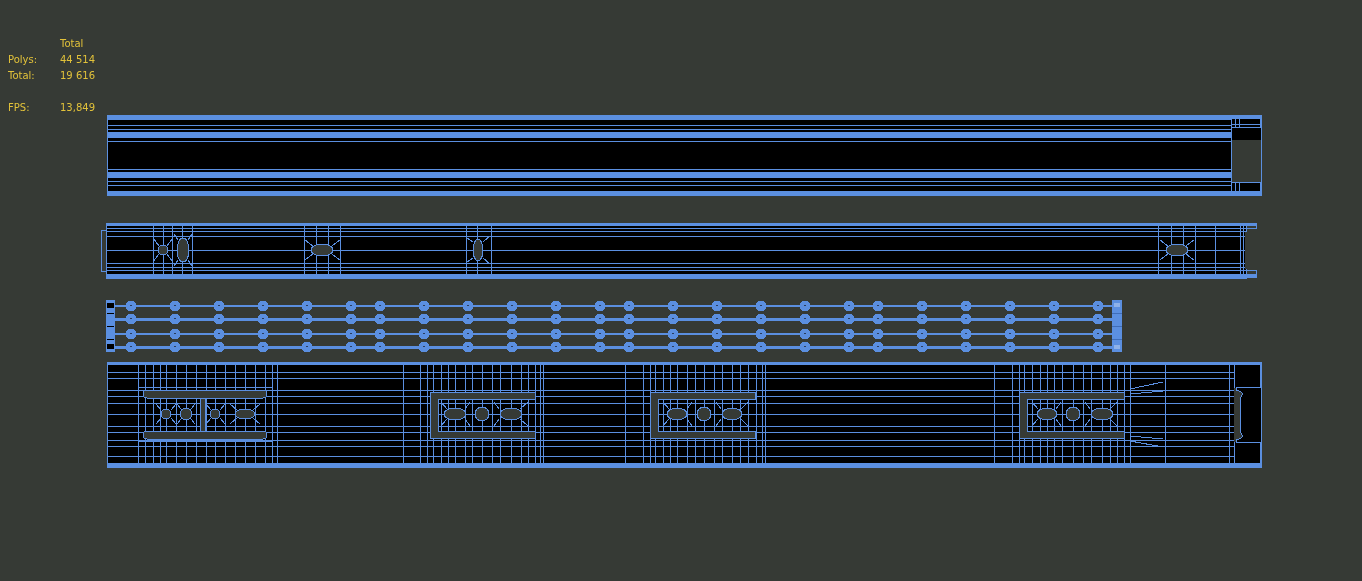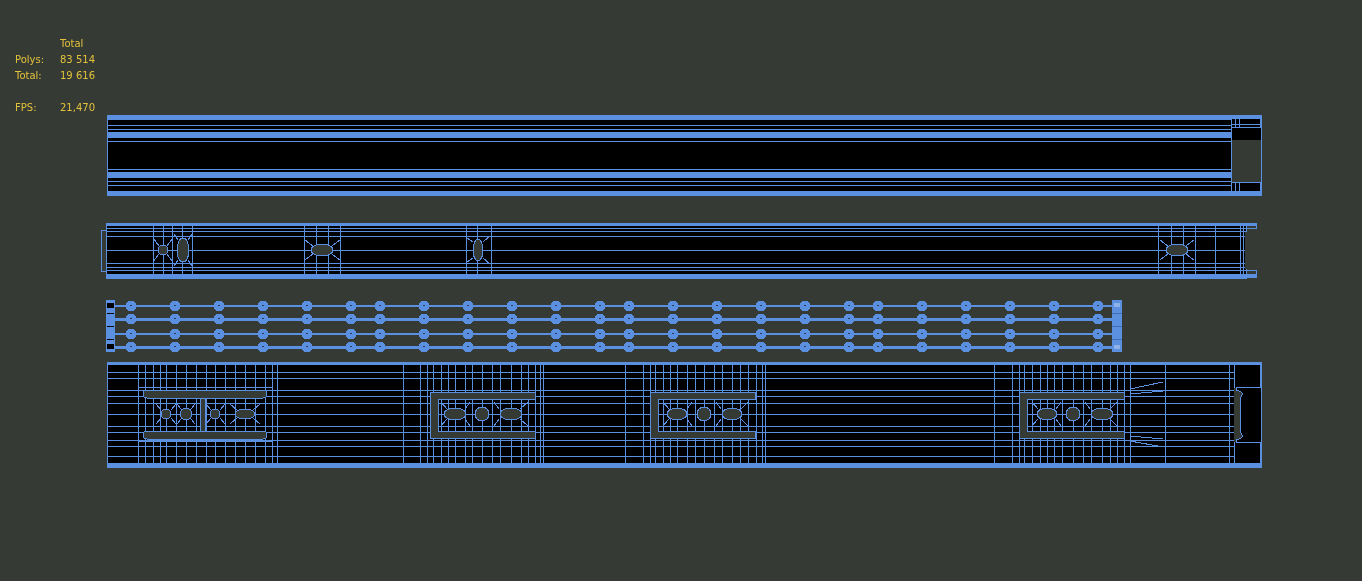--- a/index.html
+++ b/index.html
@@ -1,40 +1,40 @@
 <!DOCTYPE html>
 <html><head>
 <meta charset="utf-8">
 <style>
   html,body{margin:0;padding:0;}
   body{width:1362px;height:581px;background:#363a35;position:relative;overflow:hidden;font-family:"DejaVu Sans",sans-serif;}
   .stats{position:absolute;left:0;top:0;color:#e2c23a;font-size:10px;line-height:16px;}
   .stats .row{position:absolute;white-space:nowrap;}
-  .stats .lbl{position:absolute;left:15px;}
+  .stats .lbl{position:absolute;left:8px;}
   .stats .val{position:absolute;left:60px;}
   svg{position:absolute;left:0;top:0;}
 </style>
 </head>
 <body>
 
 <div class="stats">
   <div class="row" style="top:36px;">
     <span class="val">Total</span>
   </div>
   <div class="row" style="top:52px;">
     <span class="lbl">Polys:</span>
-    <span class="val">83 514</span>
+    <span class="val">44 514</span>
   </div>
   <div class="row" style="top:68px;">
     <span class="lbl">Total:</span>
     <span class="val">19 616</span>
   </div>
   <div class="row" style="top:100px;">
     <span class="lbl">FPS:</span>
-    <span class="val">21,470</span>
+    <span class="val">13,849</span>
   </div>
 </div>
 
 <svg width="1362" height="581" shape-rendering="crispEdges">
 
   <g stroke="#5b8fe0" fill="none" stroke-width="1">
     <rect x="107" y="115" width="1154" height="80" fill="#000"></rect>
     <rect x="107" y="115" width="1124" height="5" fill="#5b8fe0" stroke="none"></rect>
     <line x1="107" y1="125.5" x2="1231" y2="125.5"></line>
     <line x1="107" y1="129.5" x2="1231" y2="129.5"></line>

